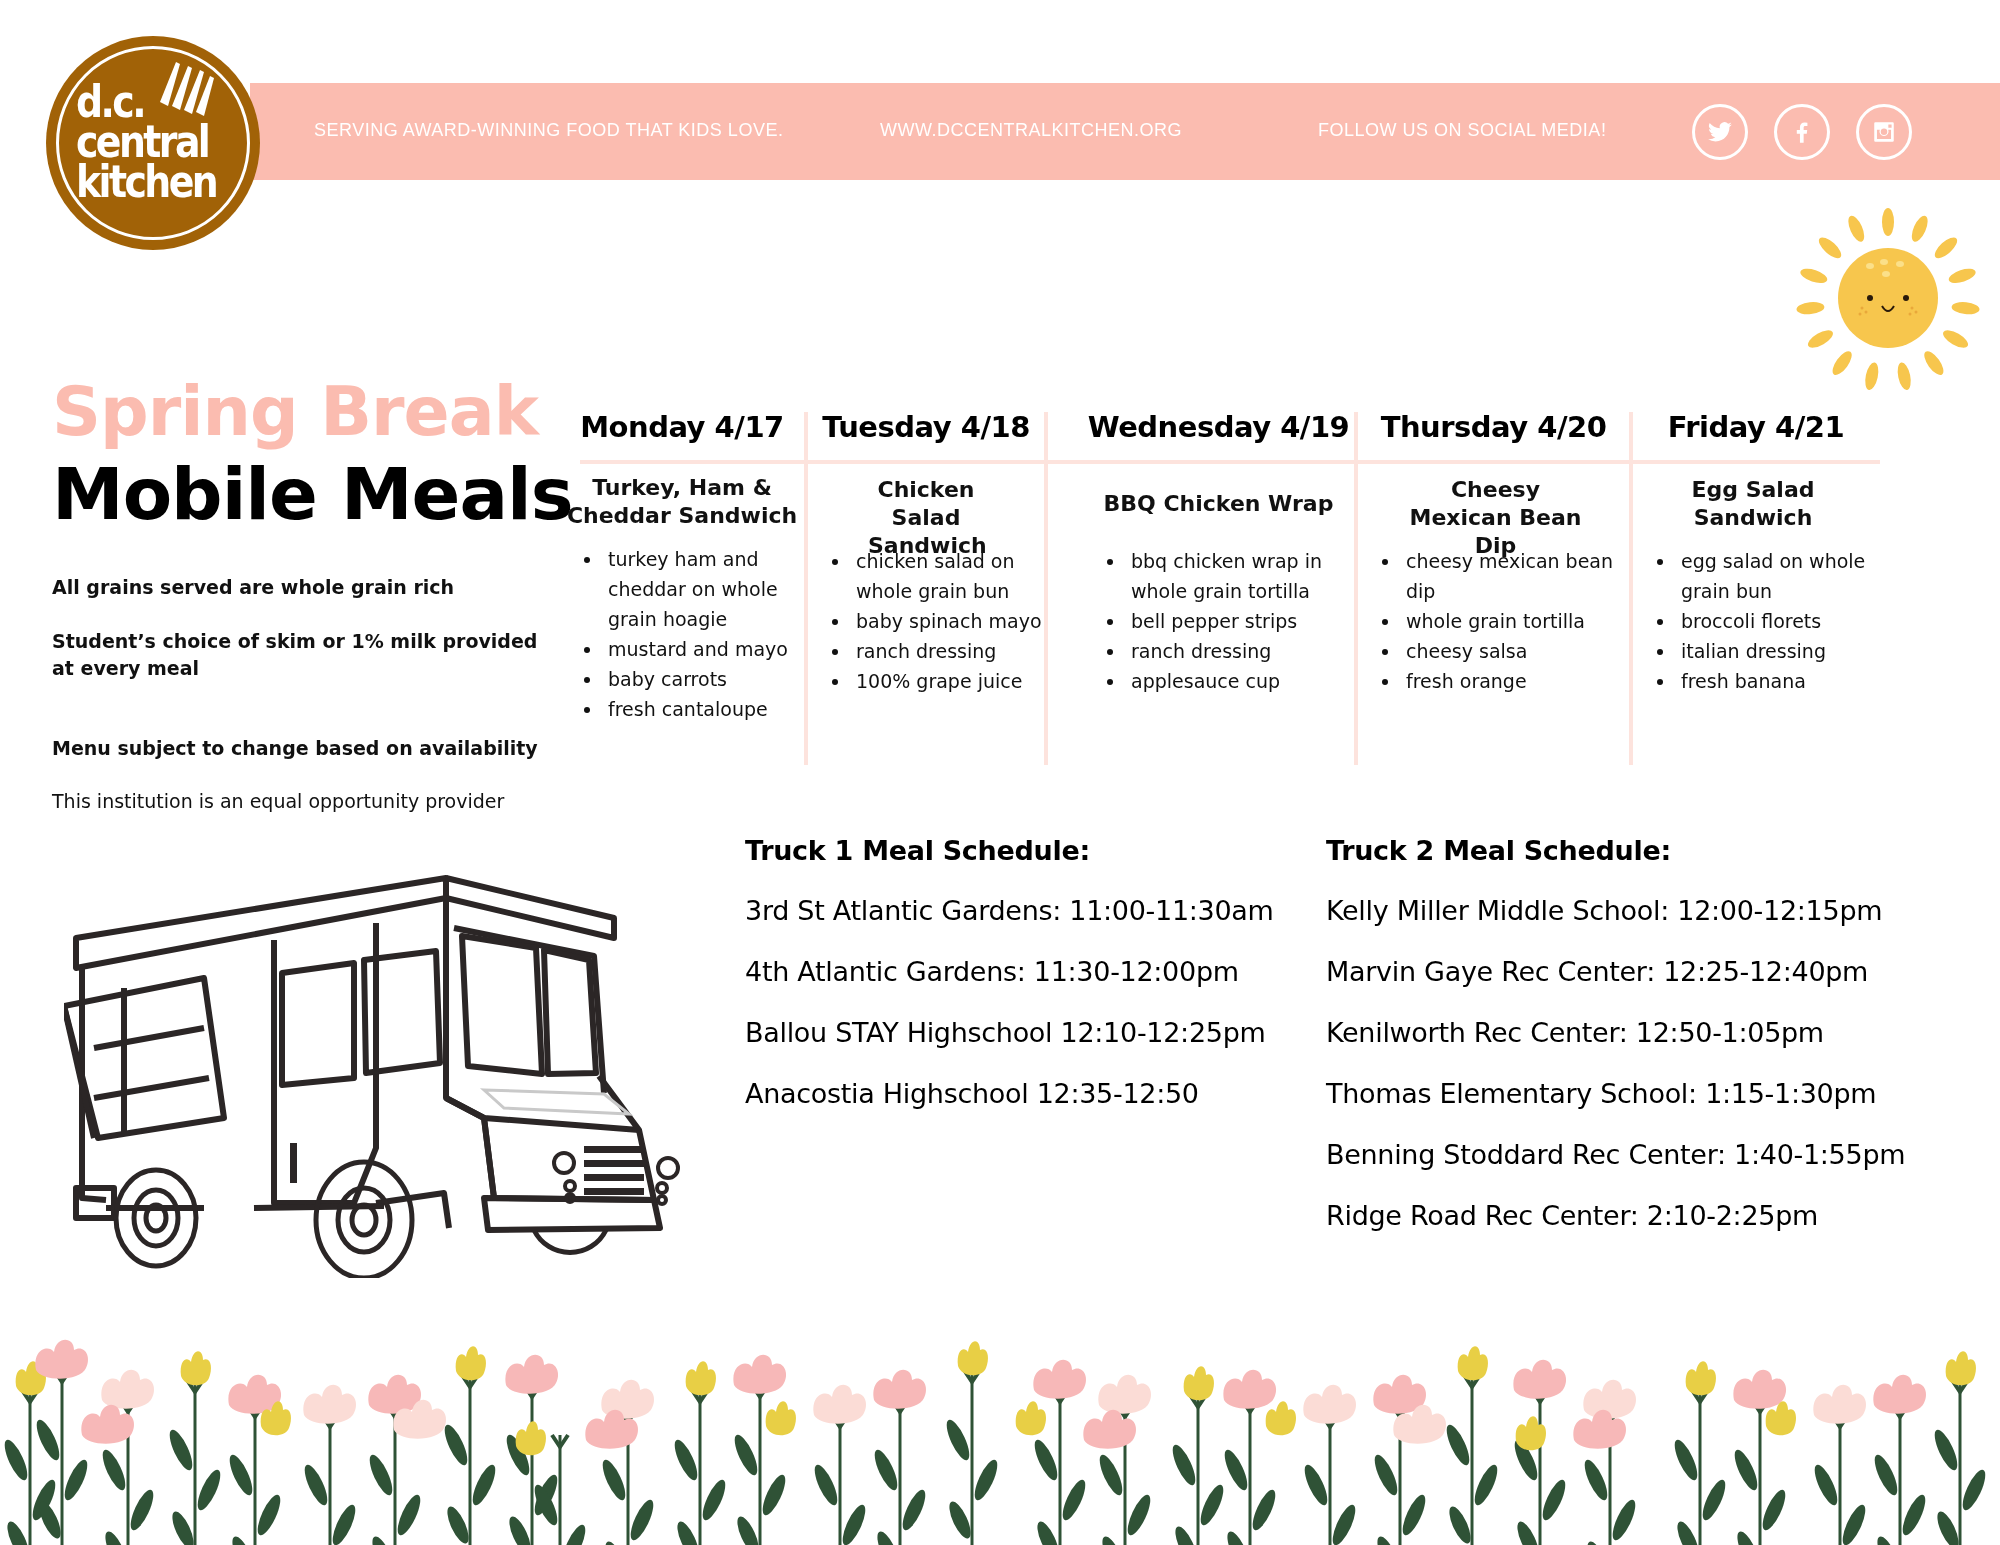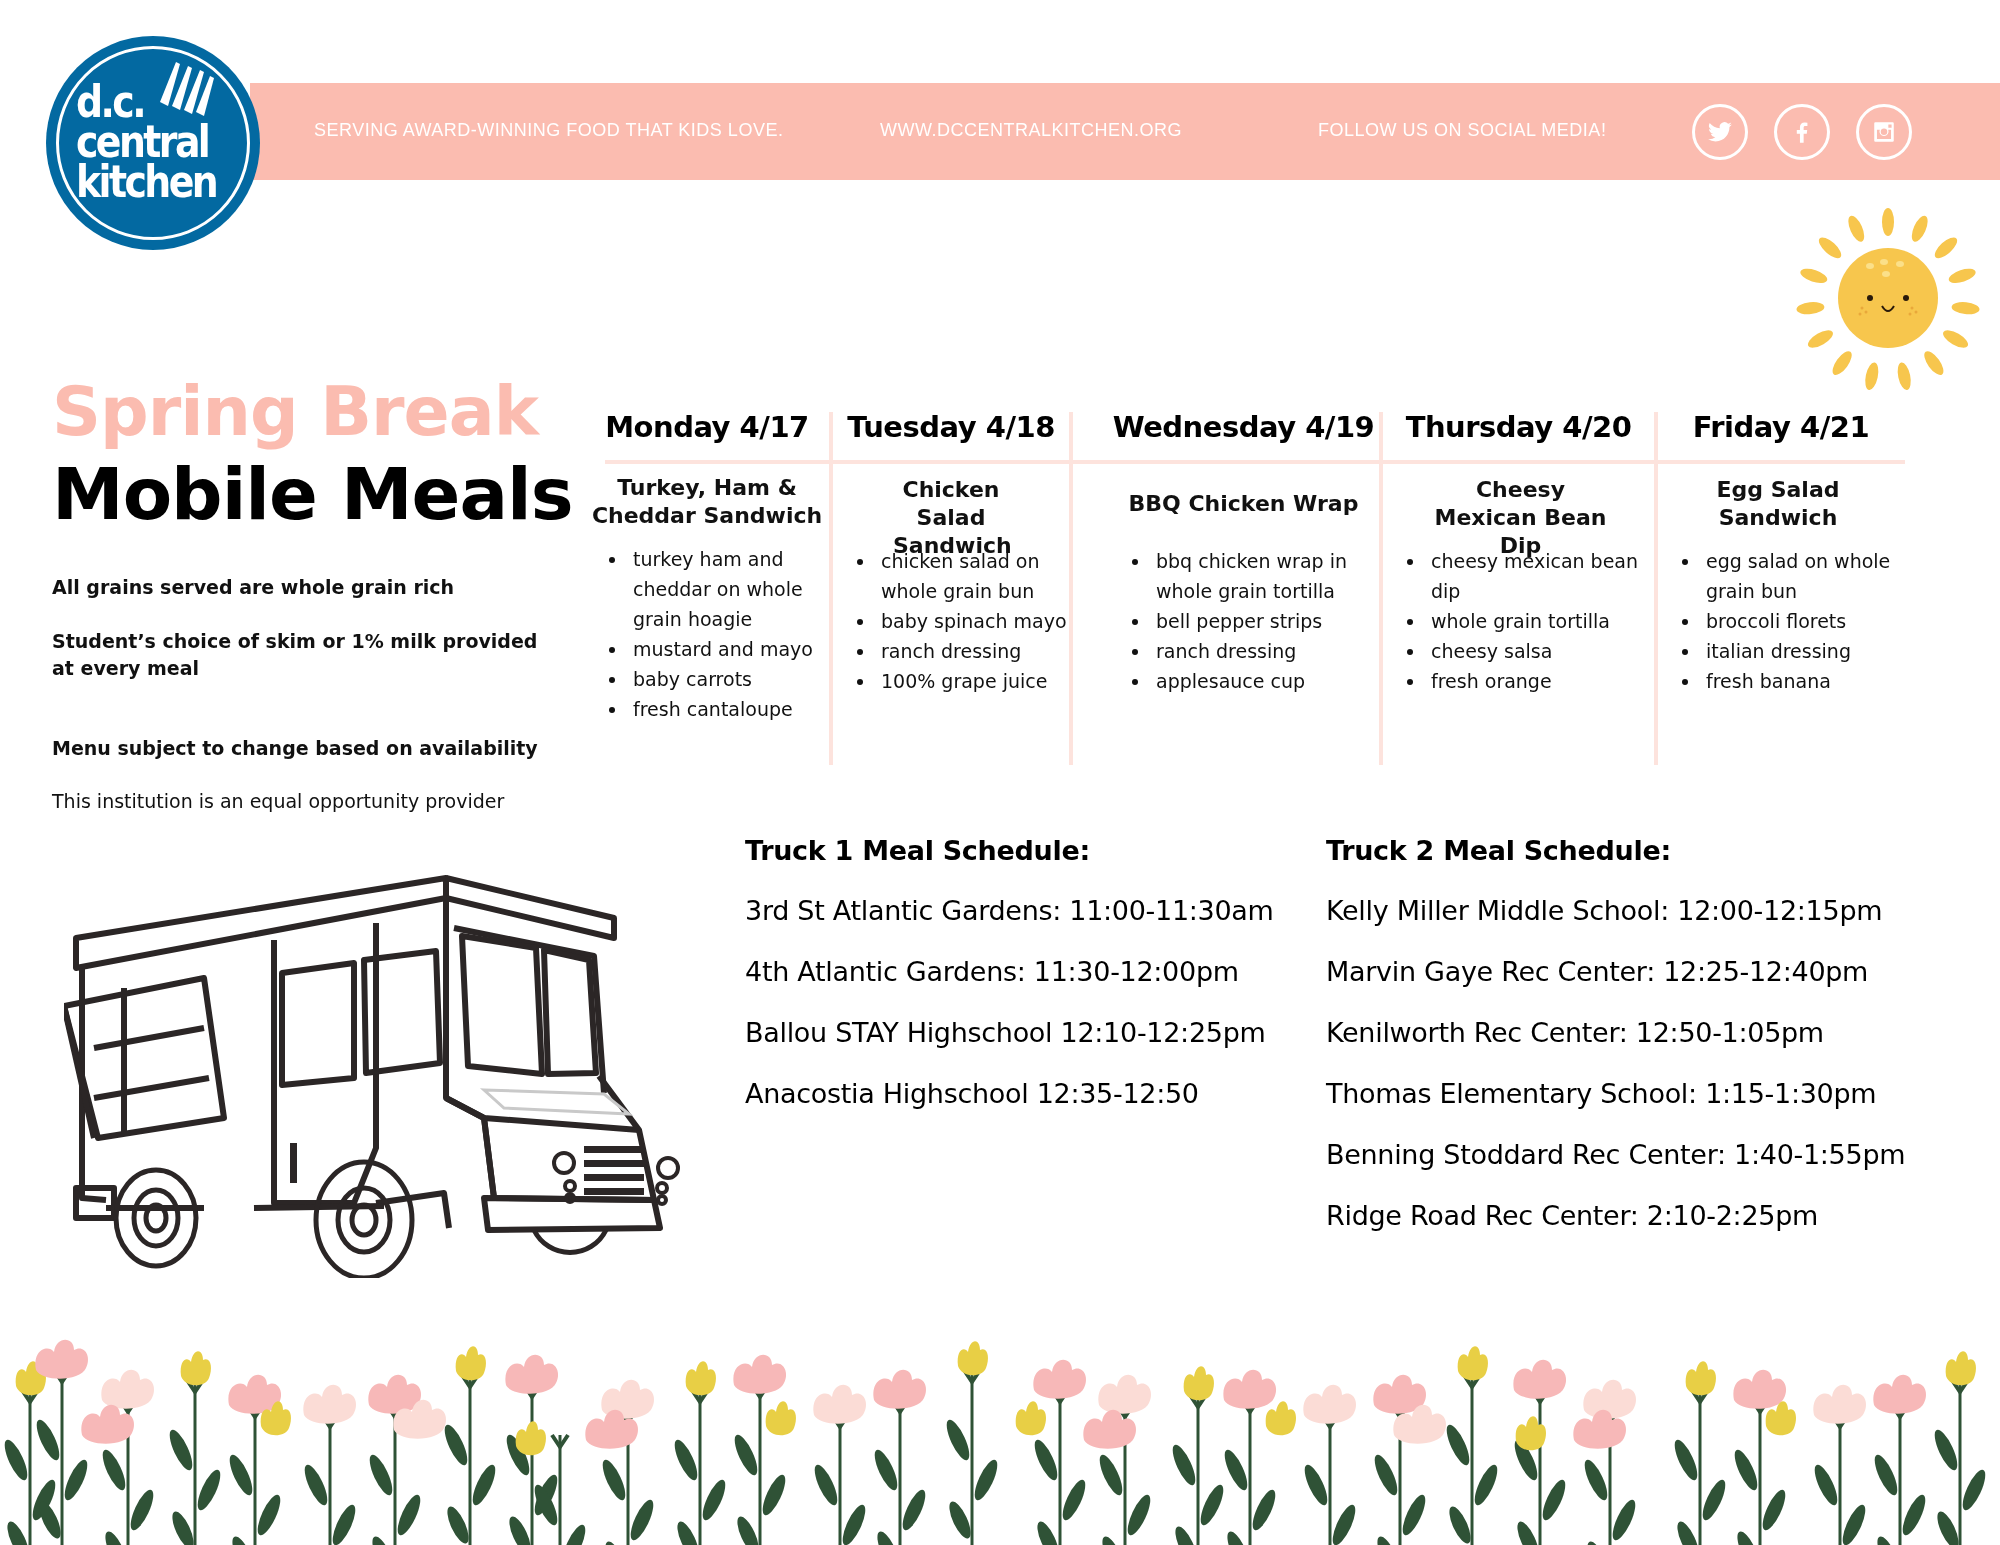--- a/index.html
+++ b/index.html
@@ -4,33 +4,33 @@
 <style>
   * { box-sizing: border-box; margin: 0; padding: 0; }
   html, body { width: 2000px; height: 1545px; background: #ffffff; overflow: hidden; }
   body { position: relative; font-family: "DejaVu Sans", "Liberation Sans", sans-serif; color: #0c0c0c; }
 
   .banner { position: absolute; left: 250px; top: 83px; width: 1750px; height: 97px; background: #fbbcb0; }
   .banner-text { position: absolute; top: 120px; font-family: "Liberation Sans", sans-serif; font-size: 18px; color: #ffffff; letter-spacing: 0.5px; }
   .social { position: absolute; top: 104px; width: 56px; height: 56px; border: 3px solid #ffffff; border-radius: 50%; display: flex; align-items: center; justify-content: center; }
   .social svg { width: 26px; height: 26px; fill: #ffffff; }
 
-  .logo { position: absolute; left: 46px; top: 36px; width: 214px; height: 214px; border-radius: 50%; background: #0369a1; }
+  .logo { position: absolute; left: 46px; top: 36px; width: 214px; height: 214px; border-radius: 50%; background: #a16207; }
   .logo-ring { position: absolute; left: 10px; top: 10px; right: 10px; bottom: 10px; border: 3px solid #fff; border-radius: 50%; }
   .logo-text { position: absolute; left: 30px; top: 46px; width: 170px; font-family: "DejaVu Sans", sans-serif; font-weight: bold; color: #fff; font-size: 44px; line-height: 40px; letter-spacing: -3px; transform: scaleX(0.86); transform-origin: left top; }
 
   .sun { position: absolute; left: 1788px; top: 200px; width: 200px; height: 200px; }
 
   .title1 { position: absolute; left: 52px; top: 372px; font-family: "DejaVu Sans", sans-serif; font-weight: bold; font-size: 68px; color: #fbbcb0; letter-spacing: -1px; white-space: nowrap; }
   .title2 { position: absolute; left: 52px; top: 452px; font-family: "DejaVu Sans", sans-serif; font-weight: bold; font-size: 72px; color: #000; letter-spacing: -1px; white-space: nowrap; }
 
   .note { position: absolute; left: 52px; font-family: "DejaVu Sans", sans-serif; font-size: 19px; font-weight: bold; color: #111; line-height: 27px; width: 500px; }
   .note.regular { font-weight: normal; }
 
-  .menu { position: absolute; left: 585px; top: 400px; width: 1300px; height: 365px; }
+  .menu { position: absolute; left: 560px; top: 400px; width: 1300px; height: 365px; }
   .menu .hline { position: absolute; left: 20px; top: 60px; width: 1300px; height: 4px; background: #fde3dd; }
   .col { position: absolute; top: 0; height: 365px; }
   .col .vline { position: absolute; right: 0; top: 12px; bottom: 0; width: 4px; background: #fde3dd; }
   .day { position: absolute; top: 10px; left: 0; right: 4px; text-align: center; font-family: "DejaVu Sans", sans-serif; font-weight: bold; font-size: 29px; color: #000; white-space: nowrap; letter-spacing: -0.5px; }
   .dish { position: absolute; top: 76px; left: 0; right: 4px; text-align: center; font-family: "DejaVu Sans", sans-serif; font-weight: bold; font-size: 22px; line-height: 28px; color: #111; }
   .items { position: absolute; left: 22px; right: 6px; list-style: none; font-family: "DejaVu Sans", sans-serif; font-size: 19px; line-height: 30px; color: #111; }
   .items li { position: relative; padding-left: 26px; }
   .items li::before { content: ""; position: absolute; left: 2px; top: 13px; width: 6px; height: 6px; border-radius: 50%; background: #111; }
 
   .sched { position: absolute; font-family: "DejaVu Sans", sans-serif; color: #000; }

